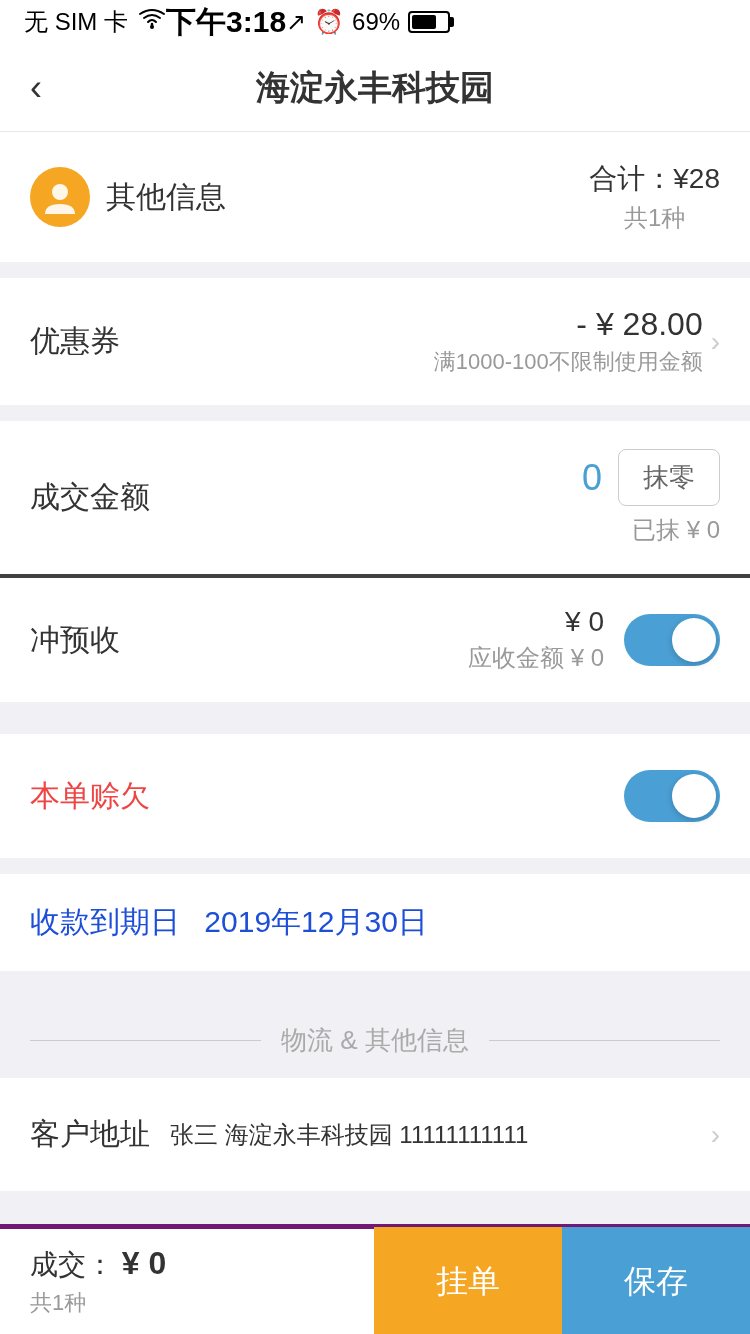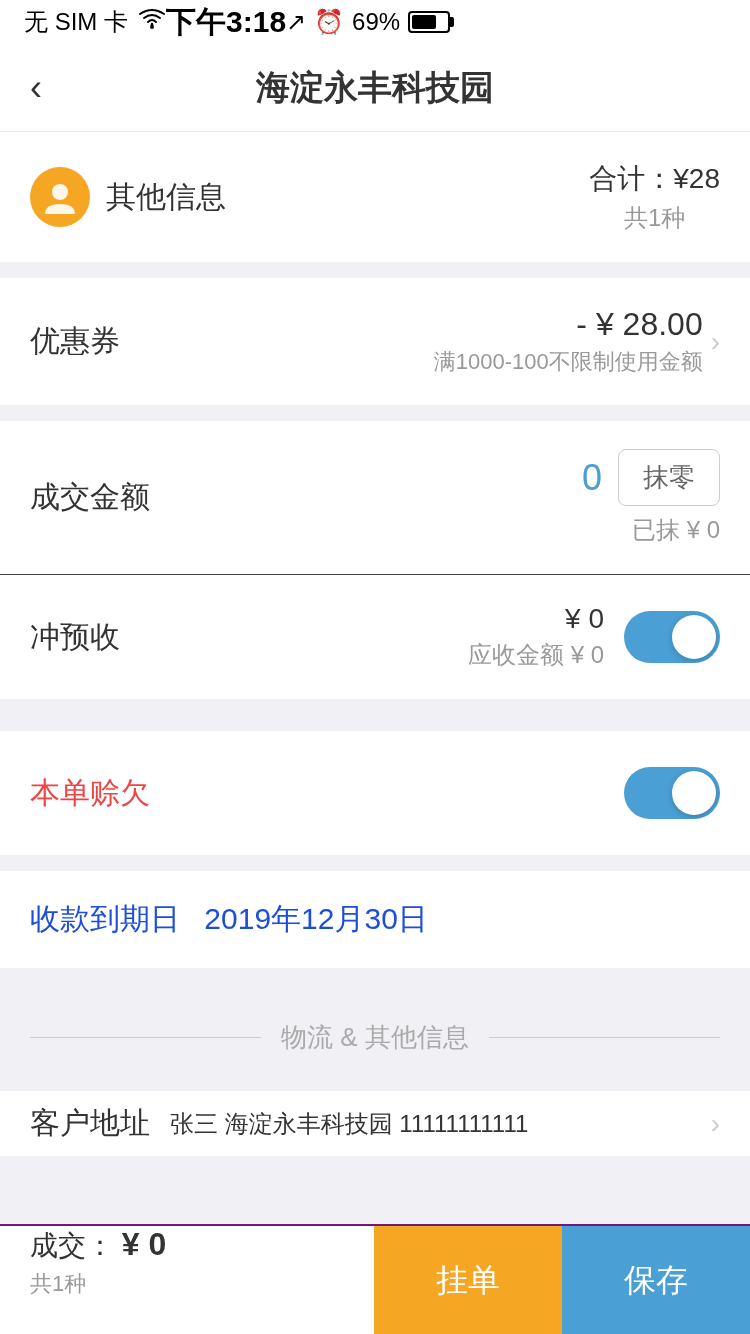--- a/index.html
+++ b/index.html
@@ -171,21 +171,21 @@
     .form-section {
       background: #fff;
       margin-bottom: 16px;
     }
 
     .form-row {
       display: flex;
       align-items: center;
       justify-content: space-between;
       padding: 28px 30px;
-      border-bottom: 1px solid #404040;
+      border-bottom: 4px solid #404040;
     }
     .form-row:last-child {
       border-bottom: none;
     }
 
     .form-label {
       font-size: 30px;
       color: #333;
       min-width: 160px;
     }
@@ -296,23 +296,23 @@
     .logistics-text {
       font-size: 26px;
       color: #aaa;
     }
 
     
     .address-row {
       background: #fff;
       display: flex;
       align-items: center;
-      padding: 12px 30px;
+      padding: 36px 30px;
       gap: 20px;
-      margin-top: 16px;
+      margin-top: 0;
     }
     .address-label {
       font-size: 30px;
       color: #333;
       min-width: 120px;
     }
     .address-value {
       font-size: 24px;
       color: #333;
       flex: 1;
@@ -324,22 +324,22 @@
 
     
     .bottom-bar {
       position: fixed;
       bottom: 0;
       left: 0;
       width: 750px;
       height: 110px;
       background: #fff;
       display: flex;
-      align-items: flex-start;
-      border-top: 2px solid #701a75;
+      align-items: center;
+      border-top: 5px solid #701a75;
     }
     .bottom-summary {
       flex: 1;
       padding: 0 30px;
     }
     .bottom-deal {
       font-size: 28px;
       color: #333;
     }
     .bottom-deal-amount {

